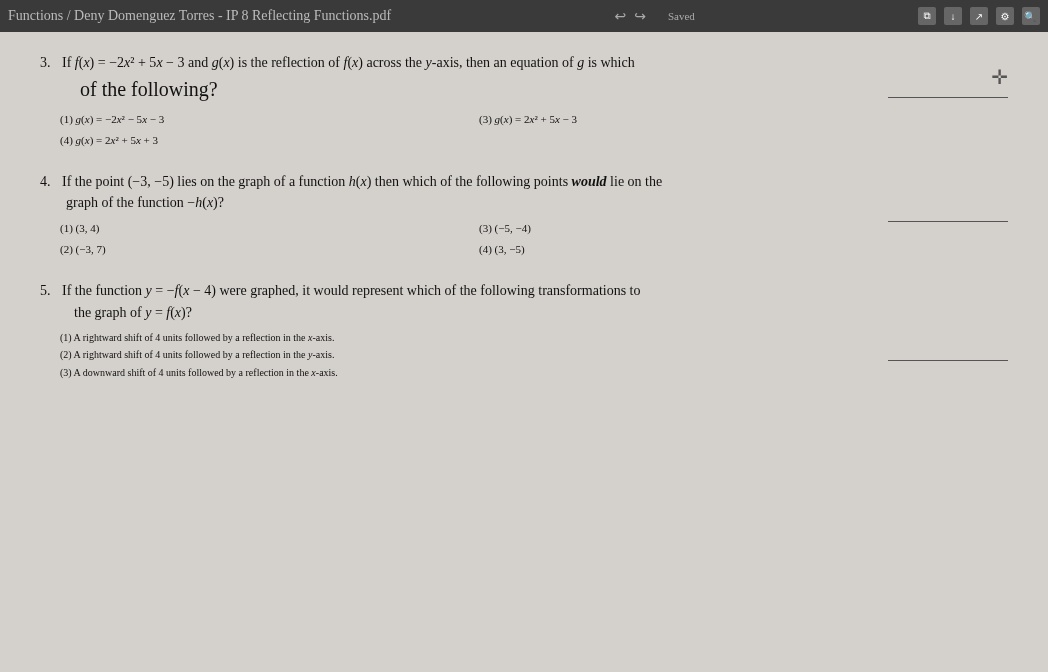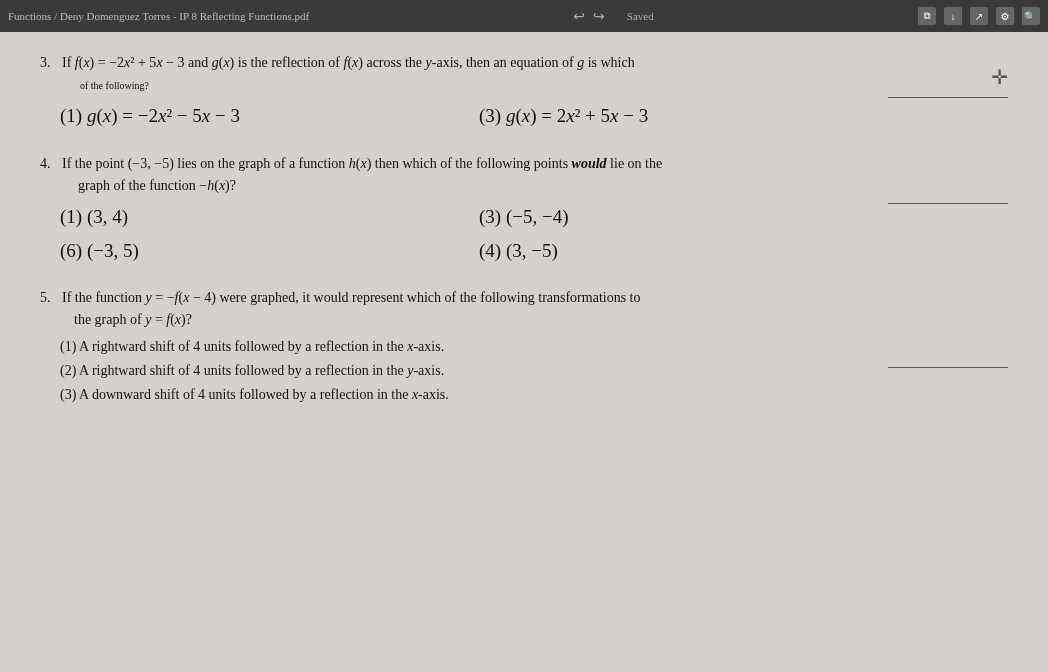--- a/index.html
+++ b/index.html
@@ -98,45 +98,45 @@
     .options-grid {
       display: grid;
       grid-template-columns: 1fr 1fr;
       gap: 4px 30px;
       margin-left: 20px;
       margin-top: 4px;
       font-size: 13.5px;
     }
 
     .option-item {
-      font-size: 19px;
+      font-size: 11px;
       color: #111;
     }
 
     .of-the-following {
       margin-left: 18px;
-      font-size: 10px;
+      font-size: 20px;
     }
 
     .options-list-stacked {
       margin-left: 20px;
       margin-top: 4px;
     }
 
     .options-list-stacked .option-item {
       margin-bottom: 2px;
-      font-size: 14px;
+      font-size: 10px;
     }
   </style>
 </head>
 <body>
 
 <div class="top-bar">
   <div class="top-bar-left">
-    <span style="font-size:11px; color:#bbb;">Functions / Deny Domenguez Torres - IP 8 Reflecting Functions.pdf</span>
+    <span style="font-size:14px; color:#bbb;">Functions / Deny Domenguez Torres - IP 8 Reflecting Functions.pdf</span>
   </div>
   <div class="top-bar-center">
     <span style="color:#aaa; font-size:14px; cursor:pointer;">↩</span>
     <span style="color:#aaa; font-size:14px; cursor:pointer;">↪</span>
     <span style="color:#aaa; font-size:11px; margin-left:14px;">Saved</span>
   </div>
   <div class="top-bar-right">
     <div class="top-icon">⧉</div>
     <div class="top-icon">↓</div>
     <div class="top-icon">↗</div>
@@ -157,48 +157,51 @@
             <span class="of-the-following">of the following?</span>
           </span>
         </div>
         <div class="options-grid">
           <div class="option-item">
             (1) <em>g</em>(<em>x</em>) = −2<em>x</em>² − 5<em>x</em> − 3
           </div>
           <div class="option-item">
             (3) <em>g</em>(<em>x</em>) = 2<em>x</em>² + 5<em>x</em> − 3
           </div>
+          <div class="option-item">
+            (4) <em>g</em>(<em>x</em>) = 2<em>x</em>² + 5<em>x</em> + 3
+          </div>
         </div>
       </div>
       <div style="display:flex; flex-direction:column; align-items:flex-end; justify-content:flex-start; margin-top:10px; margin-left:20px;">
         <span style="font-size:20px; color:#555; margin-bottom:4px;">✛</span>
         <span style="display:block; border-bottom:1px solid #555; width:120px;"></span>
       </div>
     </div>
   </div>
 
   <div class="question-block">
     <div style="display:flex; align-items:flex-start; justify-content:space-between;">
       <div style="flex:1;">
         <div class="question-header">
           <span class="question-number">4.</span>
           <span class="question-text">
             If the point (−3, −5) lies on the graph of a function <em>h</em>(<em>x</em>) then which of the following points <em><strong>would</strong></em> lie on the<br>
-            <span style="margin-left:16px;">graph of the function −<em>h</em>(<em>x</em>)?</span>
+            <span style="margin-left:4px;">graph of the function −<em>h</em>(<em>x</em>)?</span>
           </span>
         </div>
         <div class="options-grid">
           <div class="option-item">
             (1) (3, 4)
           </div>
           <div class="option-item">
             (3) (−5, −4)
           </div>
           <div class="option-item">
-            (6) (−3, 5)
+            (2) (−3, 7)
           </div>
           <div class="option-item">
             (4) (3, −5)
           </div>
         </div>
       </div>
       <div style="display:flex; flex-direction:column; align-items:flex-end; justify-content:flex-end; margin-top:50px; margin-left:20px;">
         <span style="display:block; border-bottom:1px solid #555; width:120px;"></span>
       </div>
     </div>

